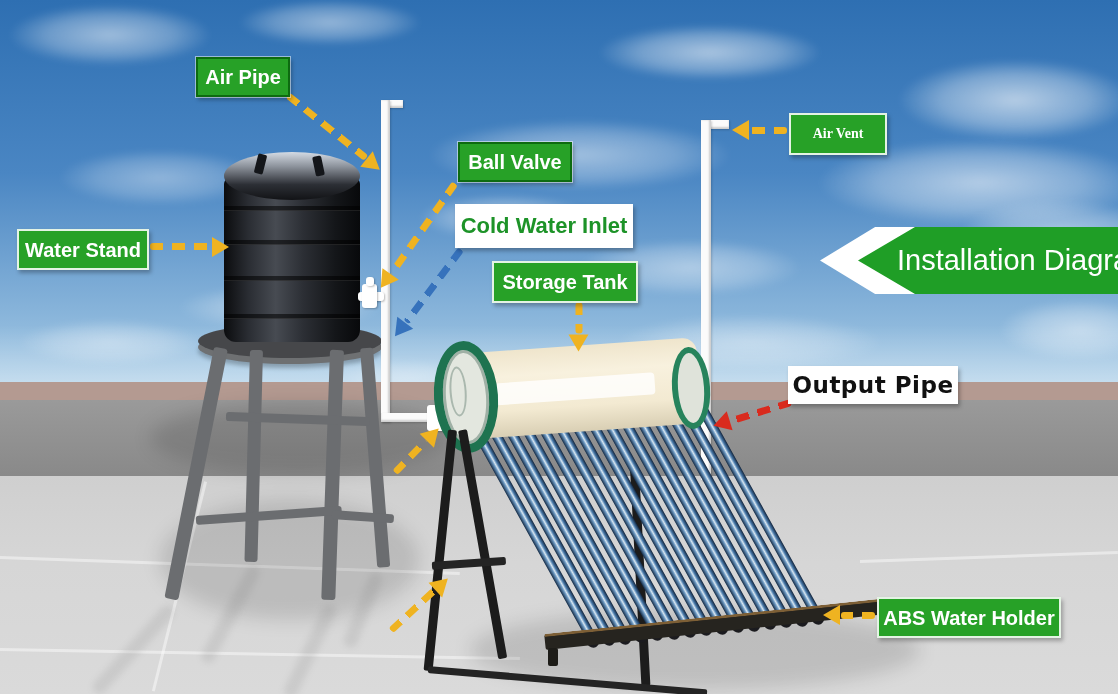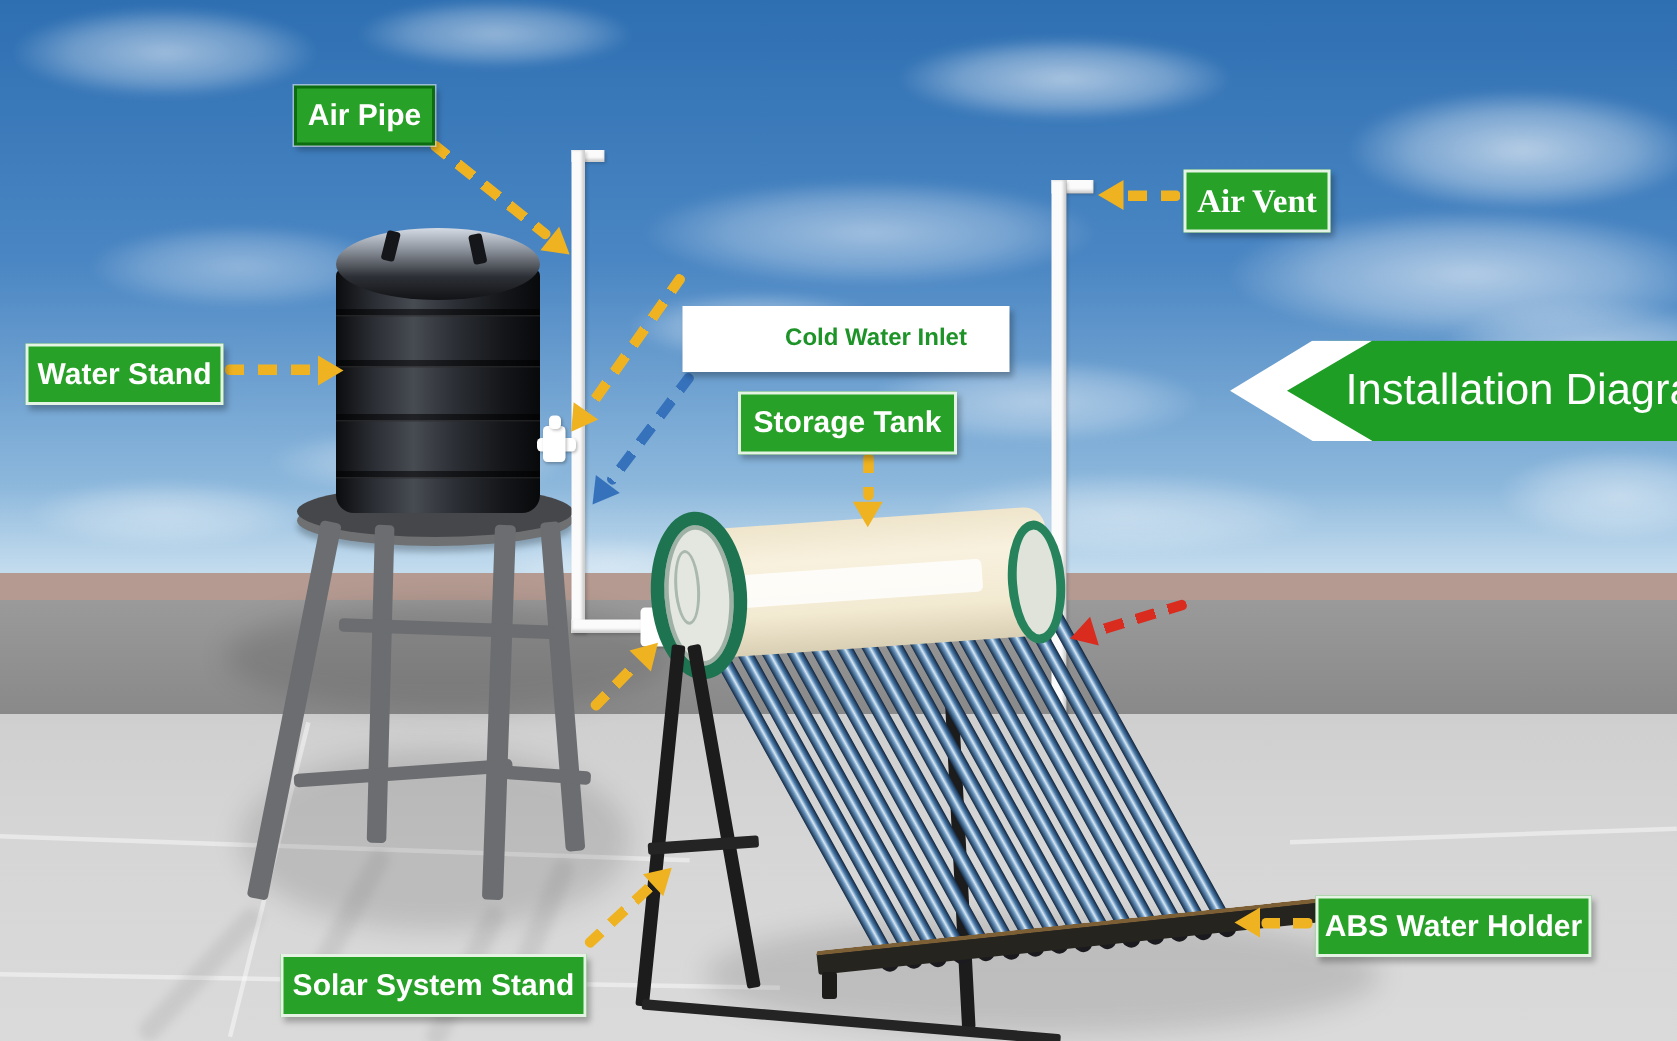--- a/index.html
+++ b/index.html
@@ -66,22 +66,22 @@
         border:2px solid #aab8ae;border-radius:50%;}
   .cap-right{left:672px;top:347px;width:26px;height:70px;background:#dfe3da;
         border:6px solid #27835c;transform:rotate(-4deg);}
   
   .lbl{position:absolute;display:flex;align-items:center;justify-content:center;z-index:31;
         font-weight:700;font-size:20px;color:#fff;line-height:1;
         box-shadow:2px 3px 4px rgba(0,0,0,.28);}
   .lbl.green{background:var(--label-green);border:2px solid var(--label-border-light);}
   .lbl.green.darkb{border:2px solid var(--label-border-dark);outline:1px solid rgba(255,255,255,.5);}
   .lbl.white{background:#fff;}
-  .lbl.serif{font-family:"Liberation Serif",serif;font-size:22px;}
-  .lbl.cold{color:var(--cold-text);font-size:16px;padding-left:40px;}
+  .lbl.serif{font-family:"Liberation Serif",serif;font-size:14px;}
+  .lbl.cold{color:var(--cold-text);font-size:22px;}
   .lbl.out{color:var(--output-text);font-family:"DejaVu Sans",sans-serif;font-size:23px;letter-spacing:.5px;}
   
   .arrow{position:absolute;height:7px;transform-origin:0 50%;z-index:30;}
   .arrow .shaft{position:absolute;left:0;right:15px;top:0;height:7px;border-radius:3px;
         background:repeating-linear-gradient(90deg,currentColor 0 13px,transparent 13px 22px);}
   .arrow .head{position:absolute;right:-3px;top:50%;transform:translateY(-50%);width:0;height:0;
         border-left:17px solid currentColor;border-top:10px solid transparent;border-bottom:10px solid transparent;}
   .yellow{color:var(--arrow-yellow);}
   .blue{color:var(--arrow-blue);}
   .red{color:var(--arrow-red);}
@@ -198,25 +198,26 @@
   <div class="stand-bar" style="left:458px;top:430px;width:9px;height:232px;transform:rotate(-10deg)"></div>
   <div class="stand-rail" style="left:432px;top:562px;width:74px;height:8px;transform:rotate(-4deg)"></div>
   <div class="stand-rail" style="left:428px;top:666px;width:280px;height:7px;transform:rotate(4.8deg)"></div>
 
   <div class="banner-chevron"></div>
   <div class="banner-green">
     <span>Installation Diagram</span>
   </div>
 
   <div class="lbl green darkb" style="left:196px;top:57px;width:90px;height:36px">Air Pipe</div>
+  <div class="lbl green darkb" style="left:458px;top:142px;width:110px;height:36px">Ball Valve</div>
   <div class="lbl white cold" style="left:455px;top:204px;width:178px;height:44px">Cold Water Inlet</div>
   <div class="lbl green" style="left:17px;top:229px;width:128px;height:37px">Water Stand</div>
   <div class="lbl green" style="left:492px;top:261px;width:142px;height:38px">Storage Tank</div>
   <div class="lbl green serif" style="left:789px;top:113px;width:94px;height:38px">Air Vent</div>
-  <div class="lbl green" style="left:187px;top:636px;width:200px;height:38px">Solar System Stand</div>
+  <div class="lbl white out" style="left:788px;top:366px;width:170px;height:38px">Output Pipe</div>
   <div class="lbl green" style="left:877px;top:597px;width:180px;height:37px">ABS Water Holder</div>
 
   <div class="arrow yellow" style="left:288px;top:92px;width:115px;transform:rotate(38.7deg)">
       <i class="shaft"></i>
       <i class="head"></i>
     </div>
   <div class="arrow yellow" style="left:455px;top:180px;width:125px;transform:rotate(125.2deg)">
       <i class="shaft"></i>
       <i class="head"></i>
     </div>

